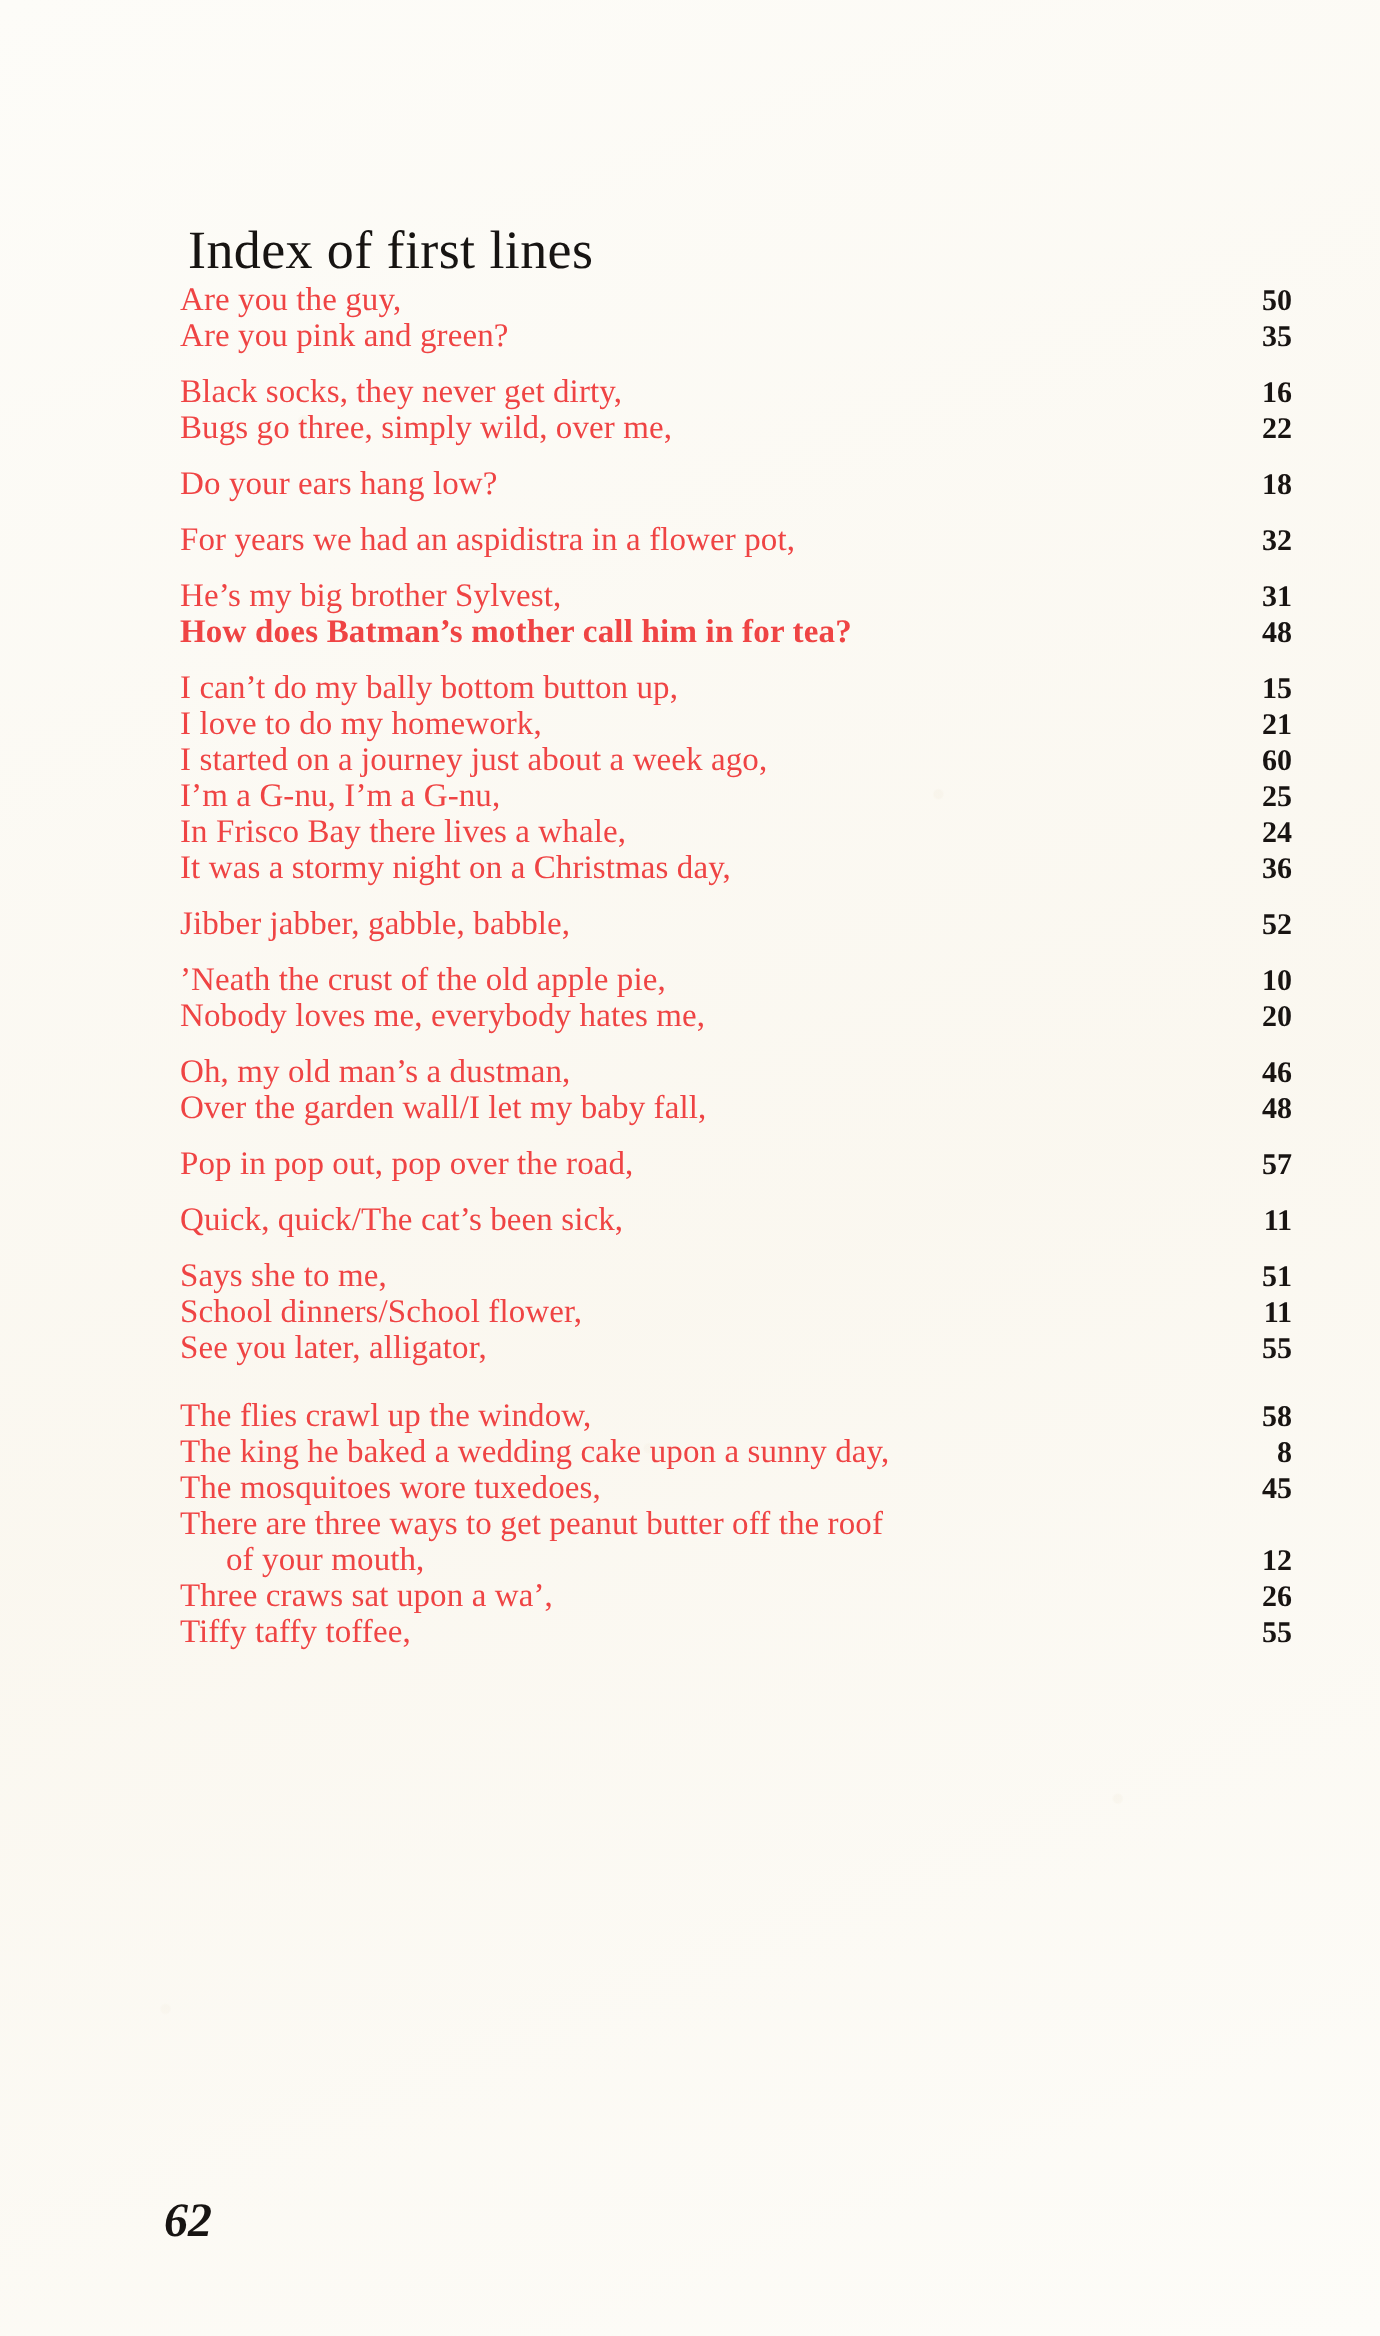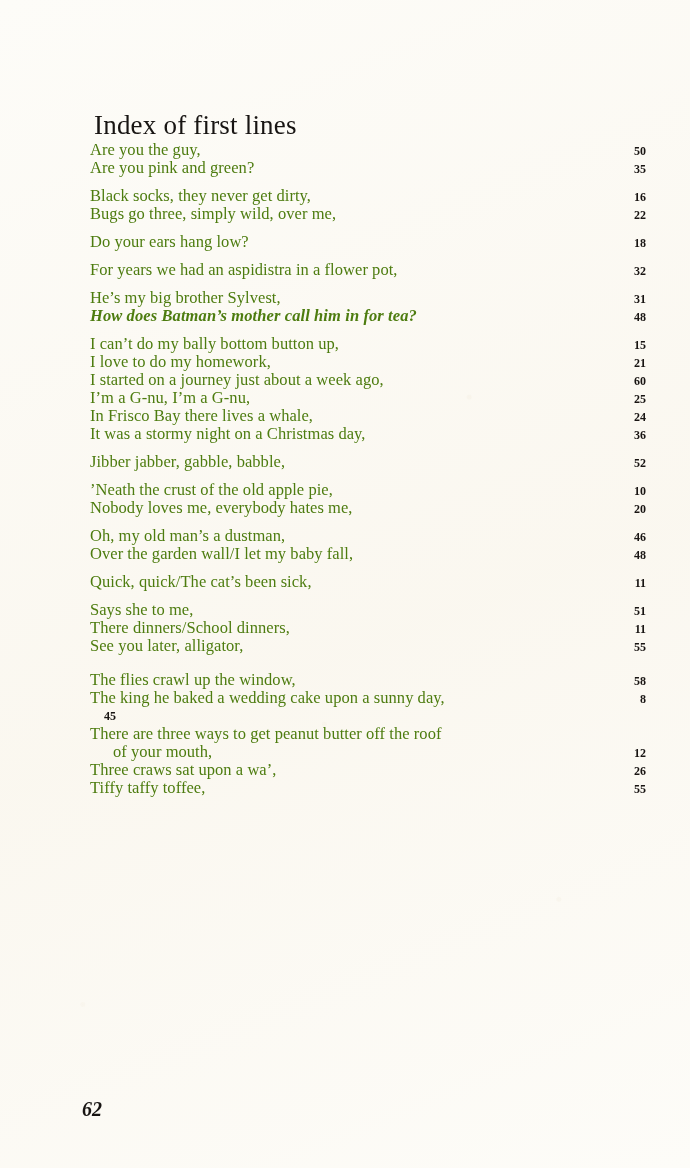--- a/index.html
+++ b/index.html
@@ -70,48 +70,47 @@
     align-items: baseline;
     justify-content: space-between;
     height: 18px;
     line-height: 18px;
   }
 
   .entry-text {
     font-size: 16.5px;
     letter-spacing: 0.05px;
     white-space: pre;
-    color: #4d7c0f;
+    color: #ef4444;
   }
   .entry-text.italic {
-    font-style: italic;
     font-weight: 700;
     letter-spacing: 0.1px;
   }
   .entry-text.continuation {
     padding-left: 23px;
   }
 
   .entry-page {
-    font-size: 12px;
+    font-size: 15px;
     font-weight: 700;
     text-align: right;
     min-width: 26px;
     color: #181412;
     flex: none;
   }
   .entry-page.empty {
     visibility: hidden;
   }
 
   .folio {
     position: absolute;
     left: 82px;
     top: 1098px;
-    font-size: 20px;
+    font-size: 24px;
     font-style: italic;
     font-weight: 700;
     color: #171412;
   }
 </style>
 </head>
 <body>
 
 <div class="paper-texture"></div>
 
@@ -209,48 +208,55 @@
           <span class="entry-text">Oh, my old man’s a dustman,</span>
           <span class="entry-page">46</span>
         </div>
         <div class="entry-row">
           <span class="entry-text">Over the garden wall/I let my baby fall,</span>
           <span class="entry-page">48</span>
         </div>
       </div>
       <div class="entry-group">
         <div class="entry-row">
+          <span class="entry-text">Pop in pop out, pop over the road,</span>
+          <span class="entry-page">57</span>
+        </div>
+      </div>
+      <div class="entry-group">
+        <div class="entry-row">
           <span class="entry-text">Quick, quick/The cat’s been sick,</span>
           <span class="entry-page">11</span>
         </div>
       </div>
       <div class="entry-group">
         <div class="entry-row">
           <span class="entry-text">Says she to me,</span>
           <span class="entry-page">51</span>
         </div>
         <div class="entry-row">
-          <span class="entry-text">There dinners/School dinners,</span>
+          <span class="entry-text">School dinners/School flower,</span>
           <span class="entry-page">11</span>
         </div>
         <div class="entry-row">
           <span class="entry-text">See you later, alligator,</span>
           <span class="entry-page">55</span>
         </div>
       </div>
       <div class="entry-group">
         <div class="entry-row">
           <span class="entry-text">The flies crawl up the window,</span>
           <span class="entry-page">58</span>
         </div>
         <div class="entry-row">
           <span class="entry-text">The king he baked a wedding cake upon a sunny day,</span>
           <span class="entry-page">8</span>
         </div>
         <div class="entry-row">
+          <span class="entry-text">The mosquitoes wore tuxedoes,</span>
           <span class="entry-page">45</span>
         </div>
         <div class="entry-row">
           <span class="entry-text">There are three ways to get peanut butter off the roof</span>
           <span class="entry-page empty"></span>
         </div>
         <div class="entry-row">
           <span class="entry-text continuation">of your mouth,</span>
           <span class="entry-page">12</span>
         </div>

